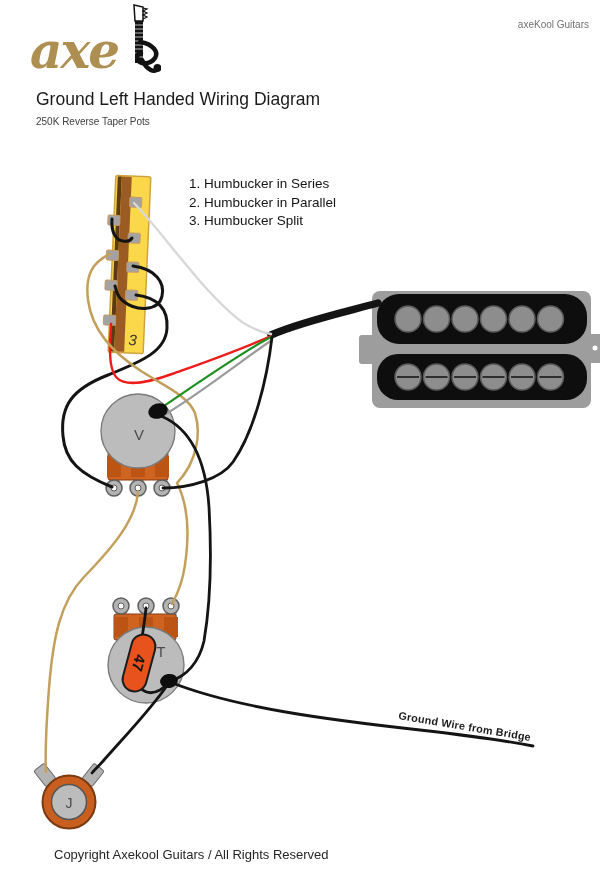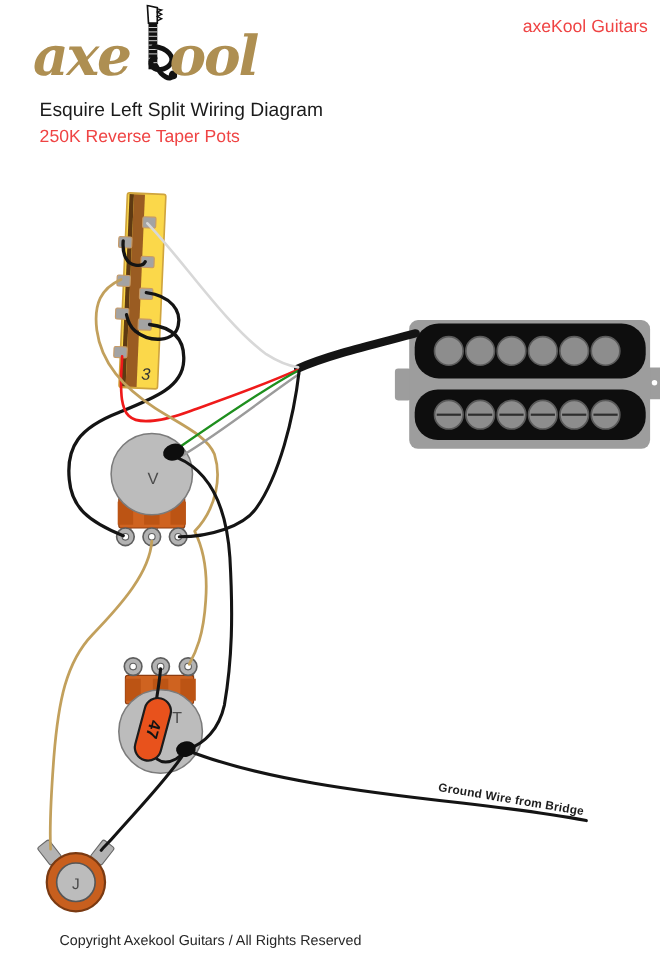--- a/index.html
+++ b/index.html
@@ -4,25 +4,25 @@
 <style>
   html,body{margin:0;padding:0;background:#fff;}
   .page{position:relative;width:600px;height:869px;background:#fff;overflow:hidden;
         font-family:"Liberation Sans",sans-serif;}
   .logo{position:absolute;left:30px;top:4px;display:flex;align-items:flex-end;
         font-family:"DejaVu Serif",serif;font-style:italic;font-weight:bold;
         font-size:50px;color:#ae8f52;letter-spacing:-2px;}
   .logo span{line-height:70px;}
   .logo svg{margin:0 -7px 2px -5px;}
   .company{position:absolute;right:11px;top:15px;text-align:right;
-           font-size:16px;color:#ef4444;line-height:19px;}
+           font-size:10px;color:#737373;line-height:19px;}
   .title{position:absolute;left:36px;top:89px;margin:0;font-size:17.5px;
          font-weight:400;color:#1b1b1b;}
-  .subtitle{position:absolute;left:36px;top:116px;margin:0;font-size:16px;
-            font-weight:400;color:#ef4444;}
+  .subtitle{position:absolute;left:36px;top:116px;margin:0;font-size:10px;
+            font-weight:400;color:#404040;}
   .options{position:absolute;left:189px;top:175px;font-size:13.5px;
            color:#141414;line-height:18.5px;}
   .copyright{position:absolute;left:18px;top:847px;font-size:13px;color:#262626;margin-left:36px;}
   svg.diagram{position:absolute;left:0;top:0;}
   svg text{font-family:"Liberation Sans",sans-serif;}
   .wire{fill:none;stroke-linecap:round;stroke-linejoin:round;}
 </style>
 </head>
 <body>
 
@@ -42,30 +42,34 @@
         <line x1="22" y1="37" x2="30" y2="37"></line>
           <line x1="22" y1="41" x2="30" y2="41"></line>
         <line x1="22" y1="45" x2="30" y2="45"></line>
           <line x1="22" y1="49" x2="30" y2="49"></line>
         <line x1="22" y1="53" x2="30" y2="53"></line>
       </g>
       <path d="M27,38 C40,40 46,48 42,54 C38,60 28,61 25,56 C23,52 25,49 28,49" fill="none" stroke="#121212" stroke-width="4.5" stroke-linecap="round"></path>
       <path d="M29,56 C34,66 42,70 45,64" fill="none" stroke="#121212" stroke-width="4.5" stroke-linecap="round"></path>
       <circle cx="44.5" cy="64" r="4" fill="#121212"></circle>
     </svg>
-    <span>ool</span>
   </div>
 
   <div class="company">
     <div>axeKool Guitars</div>
   </div>
 
-  <h1 class="title">Esquire Left Split Wiring Diagram</h1>
+  <h1 class="title">Ground Left Handed Wiring Diagram</h1>
   <h2 class="subtitle">250K Reverse Taper Pots</h2>
 
+  <div class="options">
+    <div>1. Humbucker in Series</div>
+    <div>2. Humbucker in Parallel</div>
+    <div>3. Humbucker Split</div>
+  </div>
 
   <svg class="diagram" width="600" height="869" viewBox="0 0 600 869">
 
     <g>
       <rect x="359" y="335" width="15" height="29" rx="3" fill="#9d9d9d"></rect>
       <rect x="588" y="334" width="14" height="29" rx="3" fill="#9d9d9d"></rect>
       <rect x="372" y="291" width="219" height="117" rx="8" fill="#9d9d9d"></rect>
       <circle cx="595" cy="348" r="2.5" fill="#ffffff"></circle>
       <rect x="377" y="294" width="210" height="50" rx="22" fill="#0e0e0e"></rect>
       <rect x="377" y="354" width="210" height="46" rx="21" fill="#0e0e0e"></rect>

